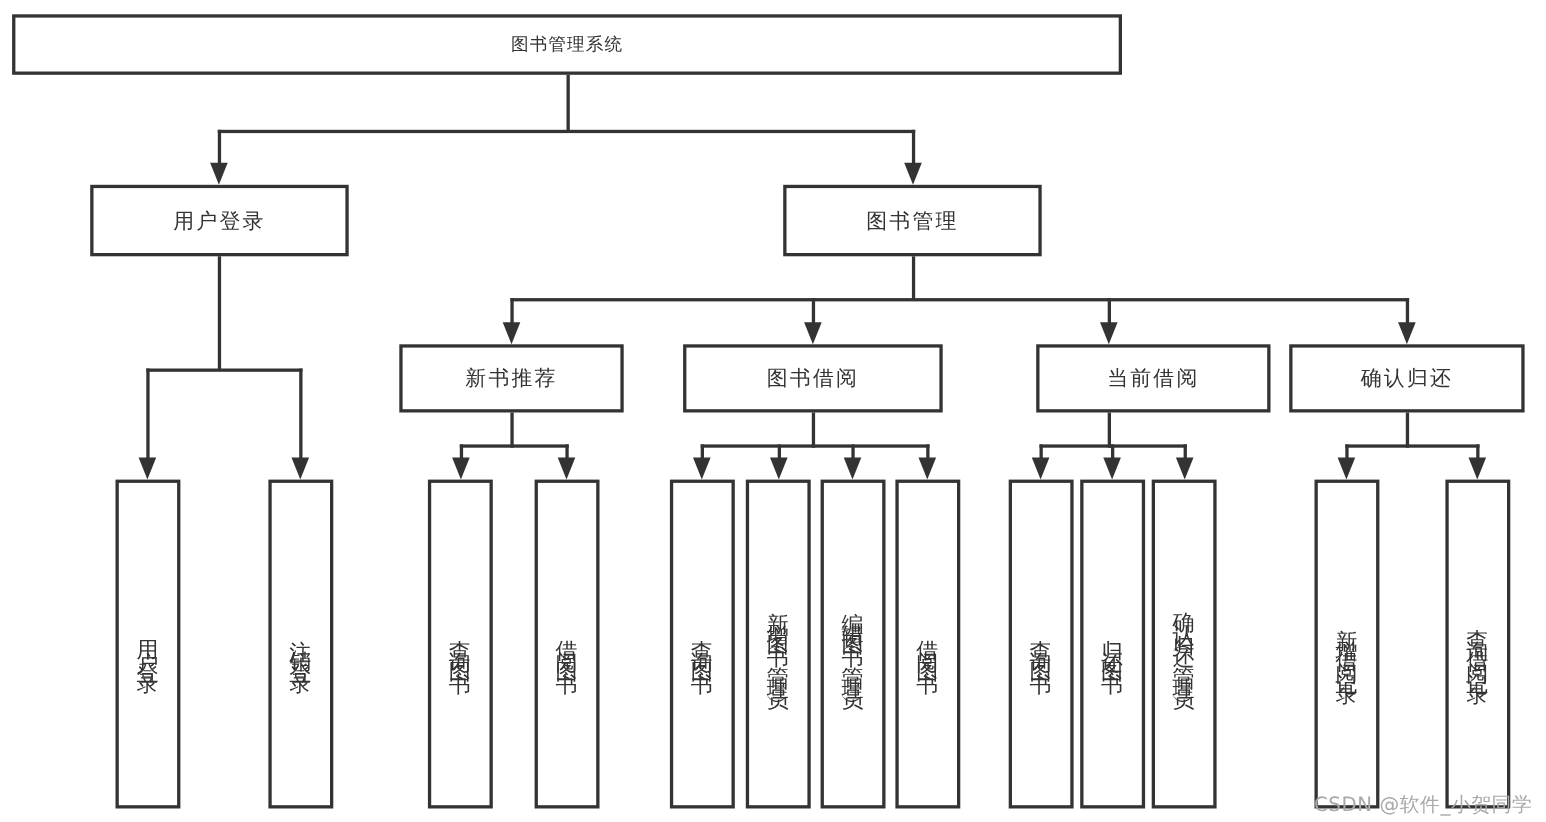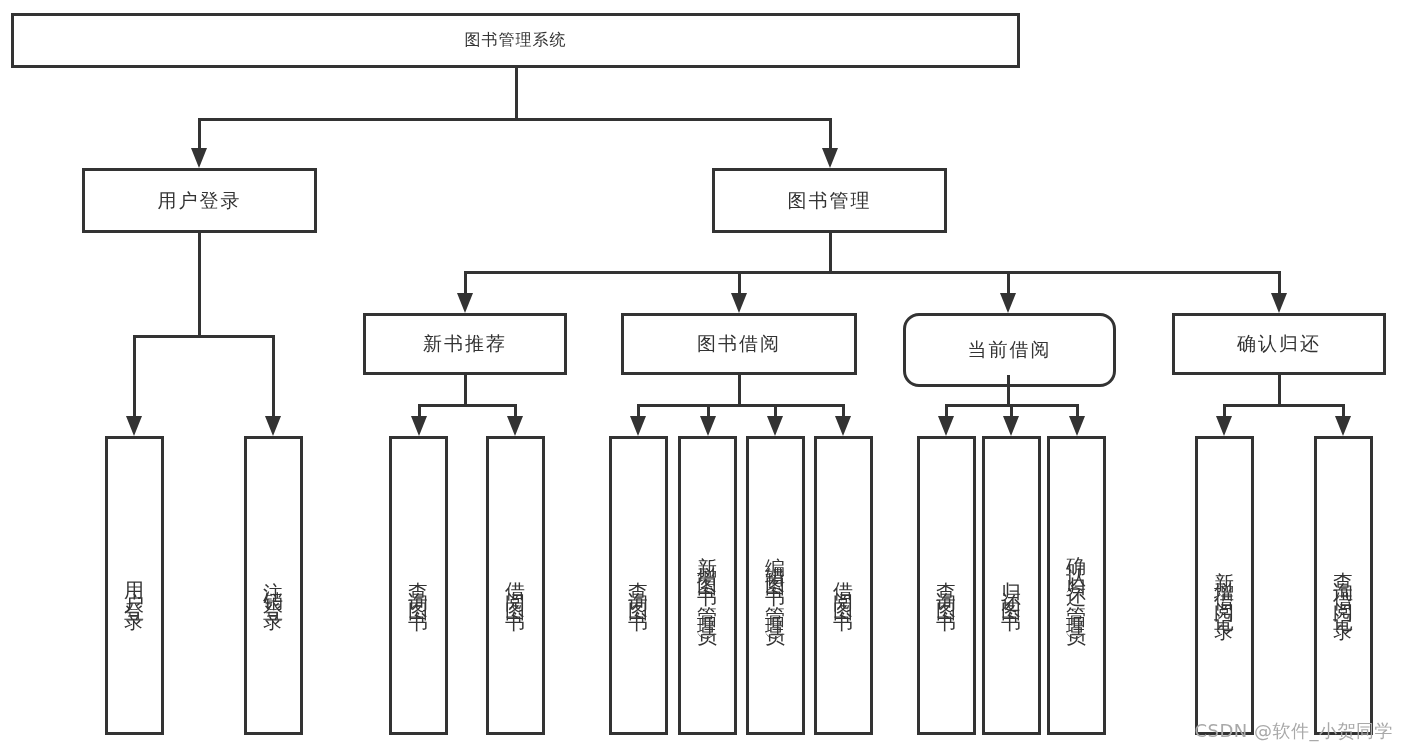--- a/index.html
+++ b/index.html
@@ -61,21 +61,21 @@
   <div class="arrow" style="left:1000px; top:293px;"></div>
   <div class="v" style="left:1278px; top:271px; height:24px;"></div>
   <div class="arrow" style="left:1271px; top:293px;"></div>
 
   <div class="box mid-box" style="left:363px; top:313px; width:204px; height:62px;">
     <span>新书推荐</span>
   </div>
   <div class="box mid-box" style="left:621px; top:313px; width:236px; height:62px;">
     <span>图书借阅</span>
   </div>
-  <div class="box mid-box" style="left:903px; top:313px; width:213px; height:74px;border-radius:16px;">
+  <div class="box mid-box" style="left:942px; top:313px; width:213px; height:62px;">
     <span>当前借阅</span>
   </div>
   <div class="box mid-box" style="left:1172px; top:313px; width:214px; height:62px;">
     <span>确认归还</span>
   </div>
 
   <div class="v" style="left:464px; top:375px; height:32px;"></div>
   <div class="h" style="left:418px; top:404px; width:99px;"></div>
   <div class="v" style="left:418px; top:404px; height:16px;"></div>
   <div class="arrow" style="left:411px; top:416px;"></div>

